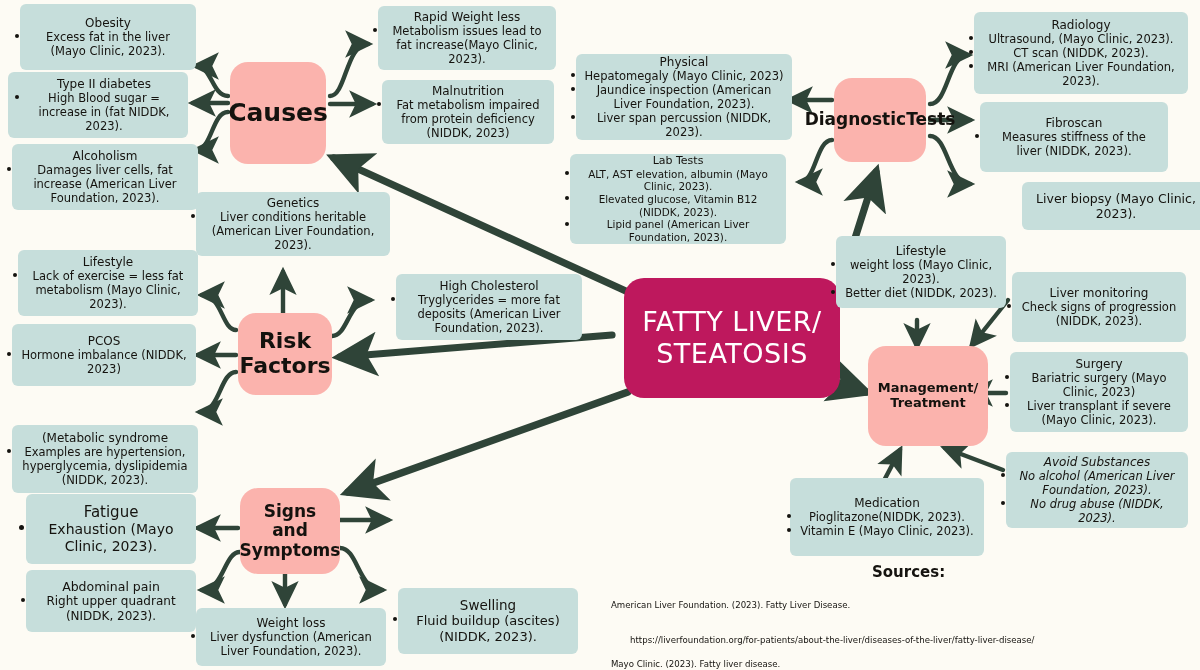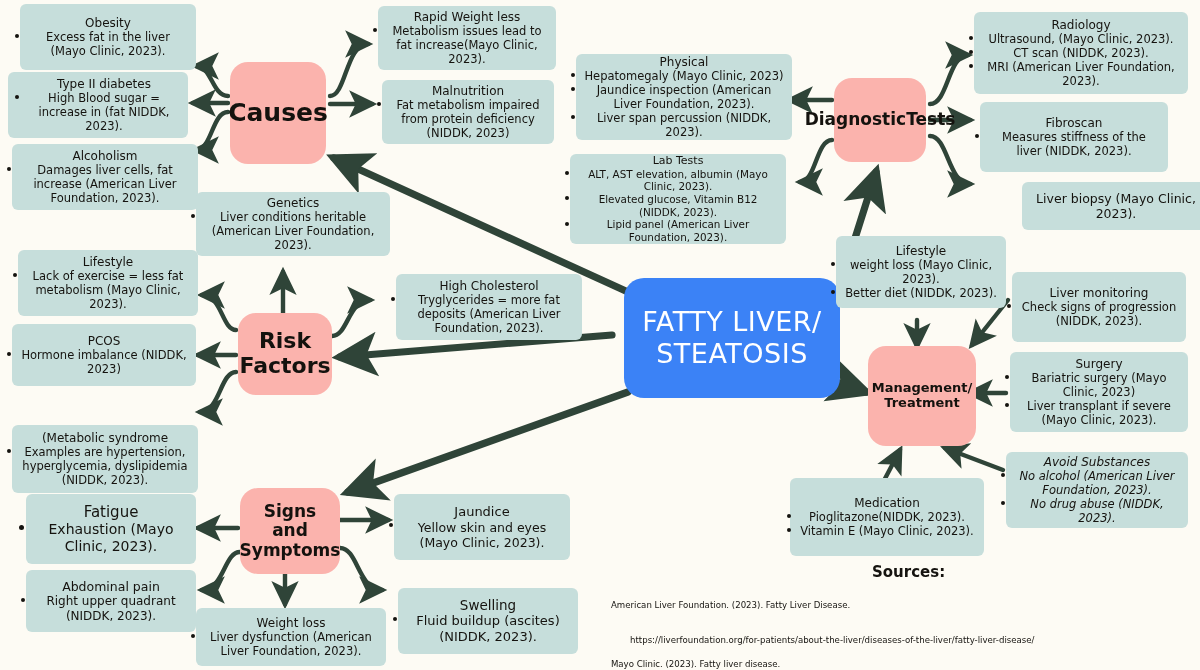--- a/index.html
+++ b/index.html
@@ -57,21 +57,21 @@
     color:#14120e;
     font-weight:700;
     line-height:1.12;
   }
   .hub.big{font-size:25px;}
   .hub.med{font-size:17px;}
   .hub.sm{font-size:13px;}
 
   
   .center{
-    background:#3b82f6;
+    background:#be185d;
     border-radius:20px;
     color:#ffffff;
     font-size:27px;
     letter-spacing:0.5px;
     line-height:1.2;
     font-weight:500;
   }
 
   .sources-title{
     position:absolute;
@@ -155,21 +155,21 @@
   <div class="node hub med" style="left:834px;top:78px;width:92px;height:84px;flex-direction:row;">
     <span>Diagnostic</span>
     <span>Tests</span>
   </div>
 
   <div class="node hub big" style="left:238px;top:313px;width:94px;height:82px;flex-direction:column;font-size:22px;">
     <span>Risk</span>
     <span>Factors</span>
   </div>
 
-  <div class="node hub sm" style="left:868px;top:346px;width:108px;height:100px;flex-direction:column;">
+  <div class="node hub sm" style="left:868px;top:346px;width:120px;height:100px;flex-direction:column;">
     <span>Management/</span>
     <span>Treatment</span>
   </div>
 
   <div class="node hub med" style="left:240px;top:488px;width:100px;height:86px;flex-direction:column;">
     <span>Signs</span>
     <span>and</span>
     <span>Symptoms</span>
   </div>
 
@@ -380,28 +380,20 @@
 
   <div class="node leaf" style="left:196px;top:608px;width:190px;height:58px;">
     <div class="body">
       <span class="ttl">Weight loss</span>
       <ul>
           <li><span class="bullet"></span><span>Liver dysfunction (American Liver Foundation, 2023).</span></li>
         </ul>
     </div>
   </div>
 
-  <div class="node leaf" style="left:394px;top:494px;width:176px;height:66px;font-size:12.5px;">
-    <div class="body">
-      <span class="ttl" style="font-size:13px;">Jaundice</span>
-      <ul>
-          <li><span class="bullet"></span><span>Yellow skin and eyes (Mayo Clinic, 2023).</span></li>
-        </ul>
-    </div>
-  </div>
 
   <div class="node leaf" style="left:398px;top:588px;width:180px;height:66px;font-size:13px;">
     <div class="body">
       <span class="ttl" style="font-size:13.5px;">Swelling</span>
       <ul>
           <li><span class="bullet"></span><span>Fluid buildup (ascites) (NIDDK, 2023).</span></li>
         </ul>
     </div>
   </div>
 

